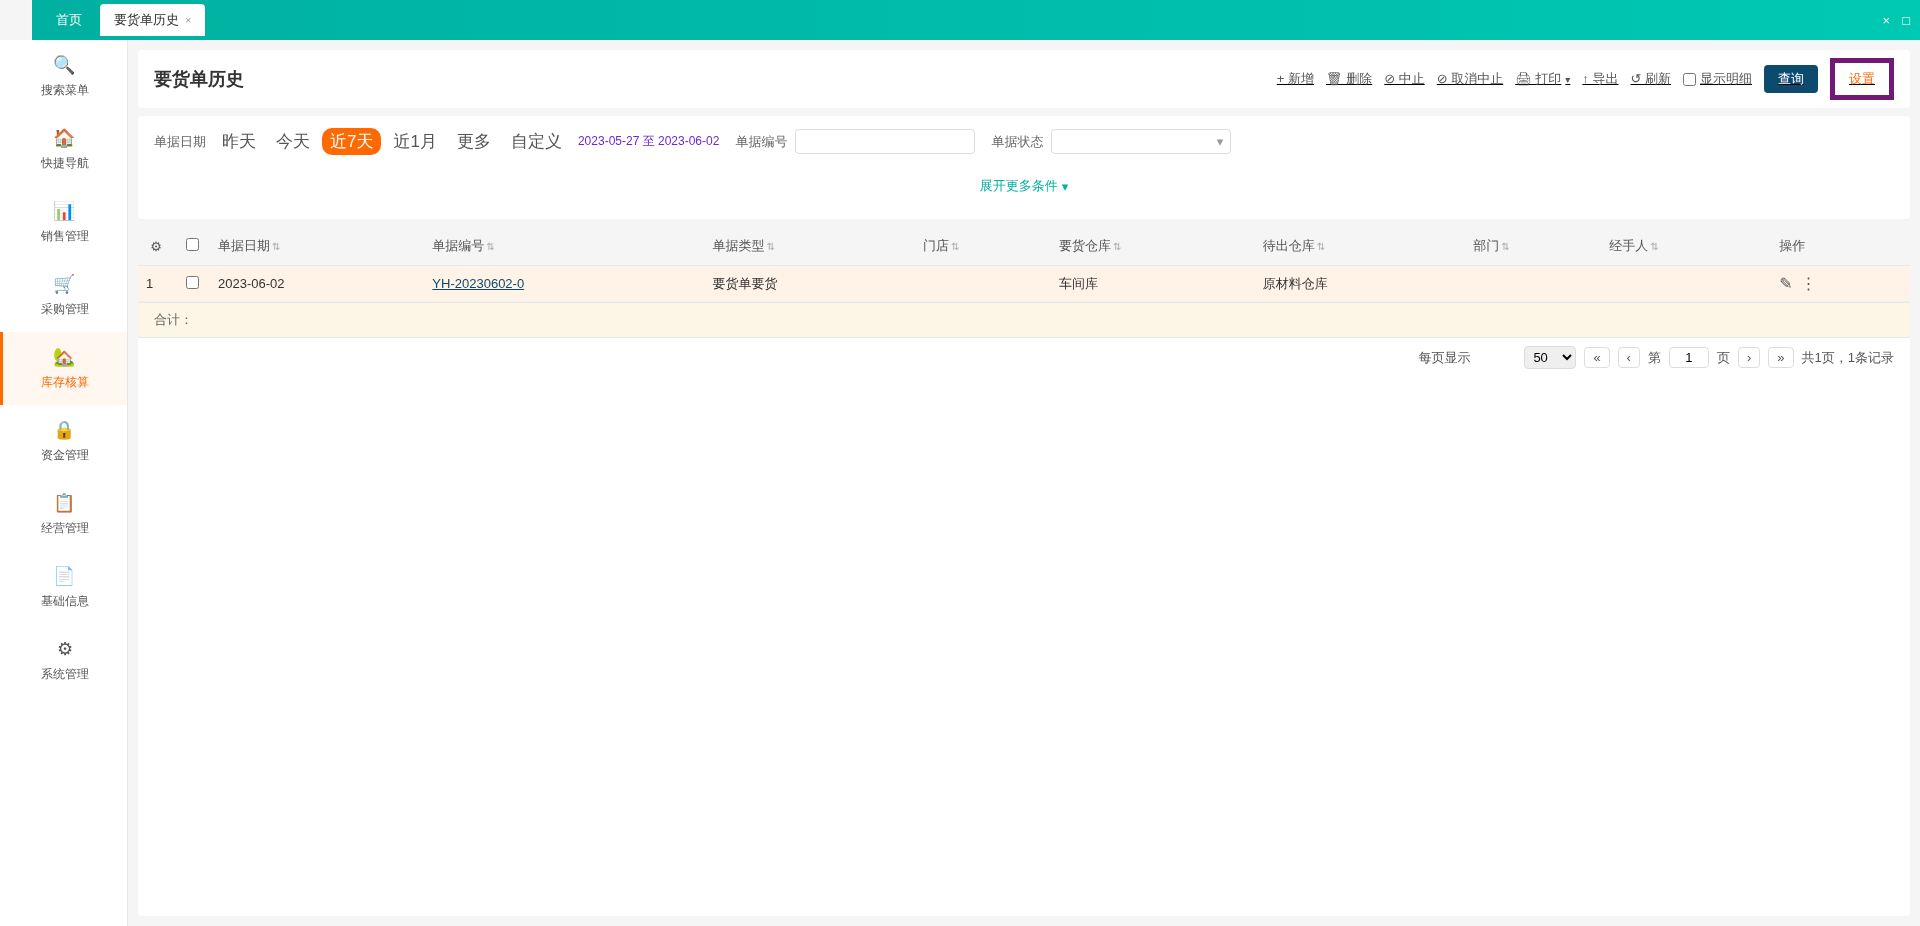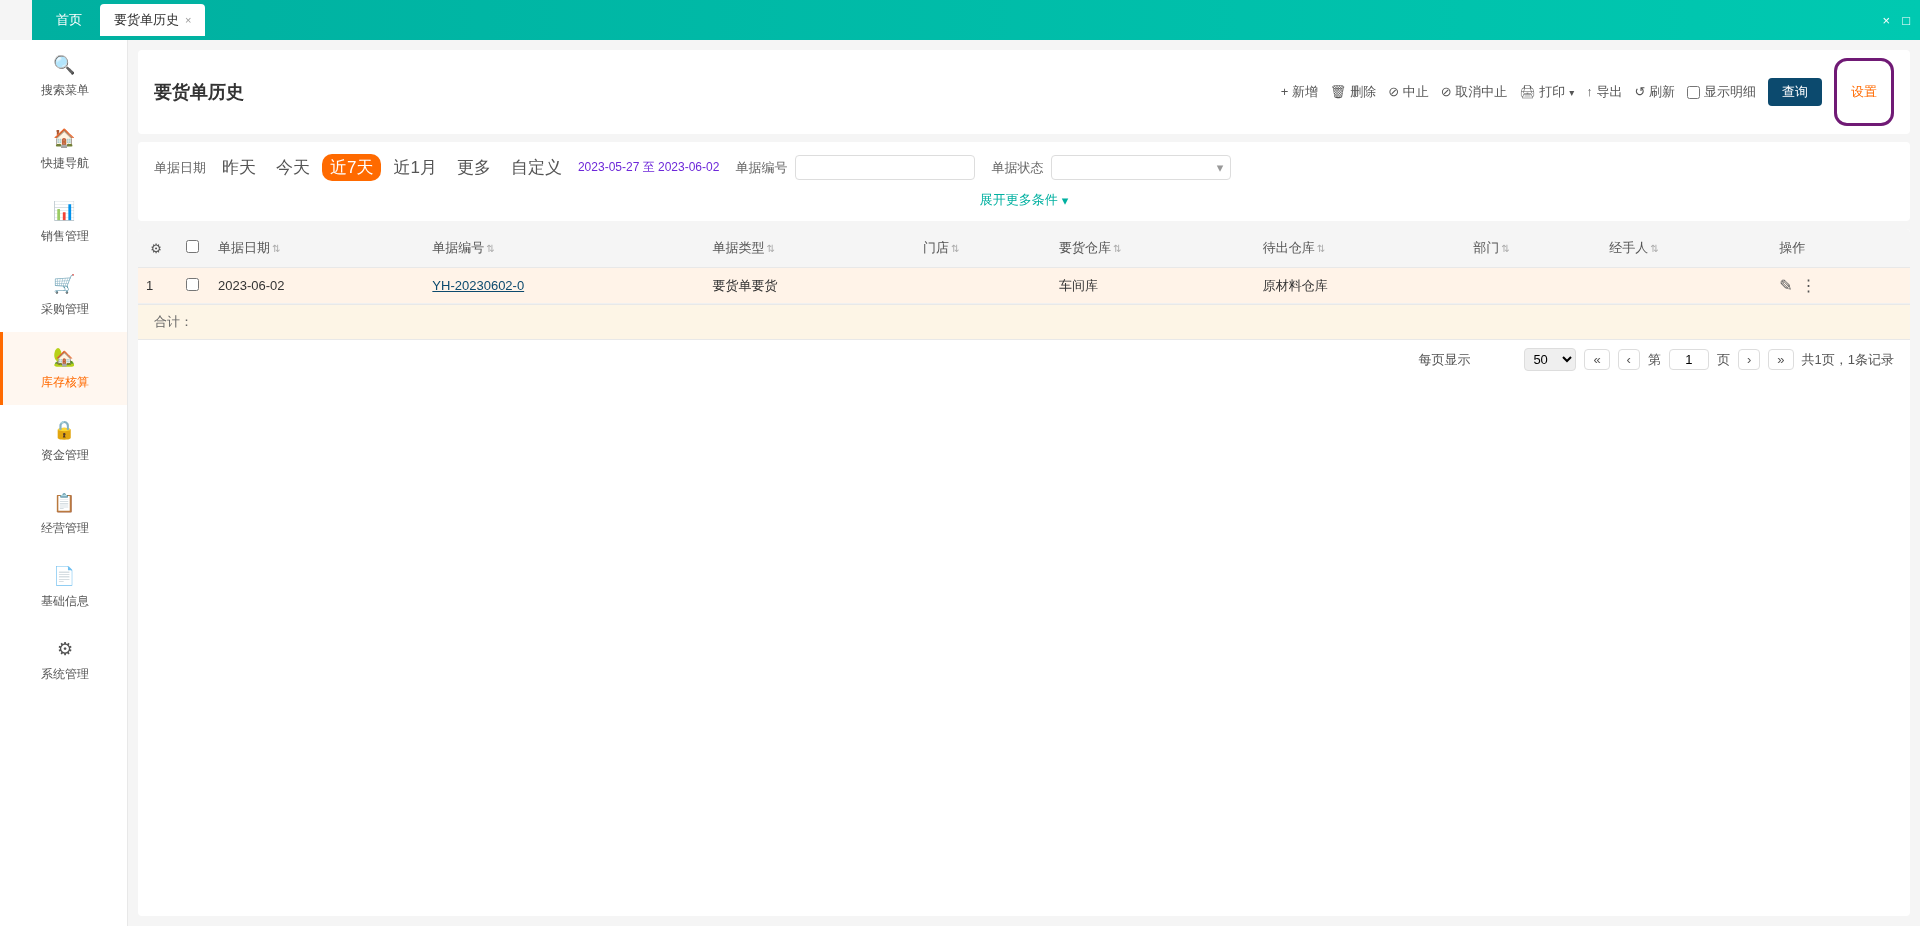--- a/index.html
+++ b/index.html
@@ -109,41 +109,42 @@
     .page-title {
       font-size: 18px;
       font-weight: bold;
       color: #333;
       flex: 1;
     }
     .toolbar {
       display: flex;
       align-items: center;
       gap: 12px;
+      text-decoration: underline;
     }
     .toolbar-btn {
       display: flex;
       align-items: center;
       gap: 4px;
       cursor: pointer;
       color: #555;
       font-size: 13px;
       white-space: nowrap;
     }
     .toolbar-btn.primary {
       background: #0c4a6e;
       color: #fff;
       padding: 5px 14px;
       border-radius: 4px;
     }
     .toolbar-btn.outline {
-      border: 3px solid #701a75;
+      border: 5px solid #701a75;
       color: #ff6a00;
-      padding: 22px 14px;
-      border-radius: 13px;
+      padding: 7px 14px;
+      border-radius: 0;
     }
     .show-detail-label {
       display: flex;
       align-items: center;
       gap: 4px;
       color: #555;
       font-size: 13px;
       cursor: pointer;
     }
 
@@ -224,21 +225,21 @@
       pointer-events: none;
       color: #999;
     }
     .expand-more {
       display: flex;
       align-items: center;
       gap: 4px;
       color: #00b0a0;
       cursor: pointer;
       font-size: 13px;
-      margin: 0 auto;
+      margin: 12px auto;
     }
 
     
     .table-wrapper {
       background: #fff;
       border-radius: 4px;
       flex: 1;
       overflow: auto;
       display: flex;
       flex-direction: column;

